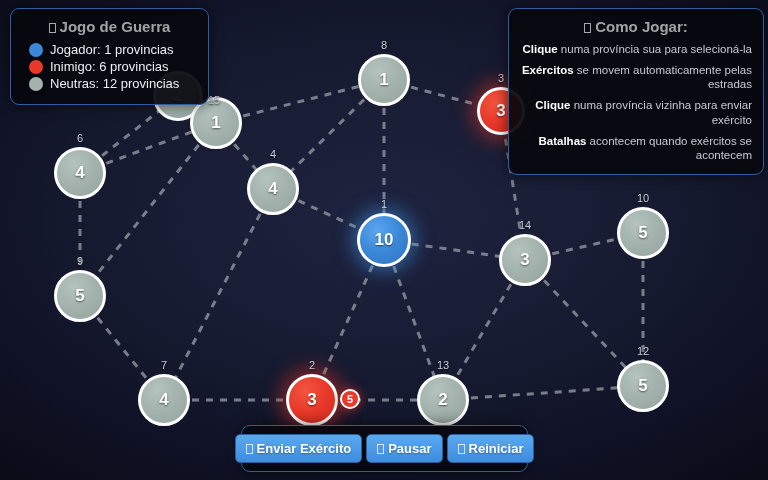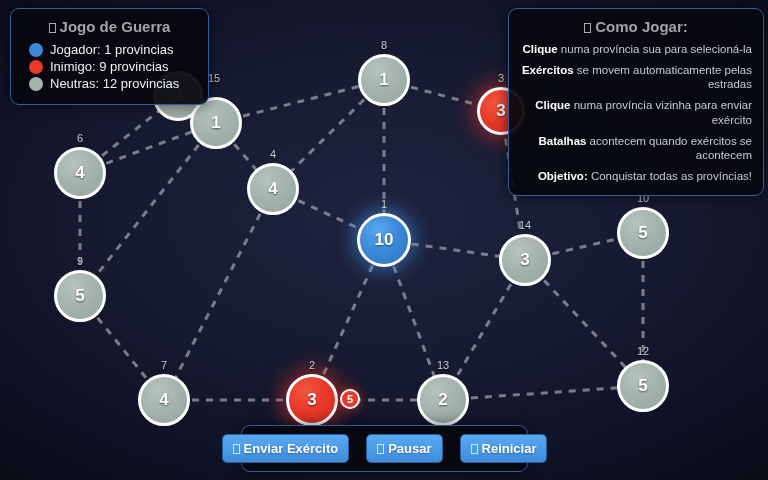--- a/index.html
+++ b/index.html
@@ -155,21 +155,21 @@
   }
 
   
   #controls-panel {
     left: 241px;
     bottom: 8px;
     width: 287px;
     padding: 8px 9px;
     box-sizing: border-box;
     display: flex;
-    gap: 17px;
+    gap: 4px;
     justify-content: center;
     align-items: center;
   }
   .ctrl-btn {
     background: linear-gradient(180deg, #5aa8ef 0%, #4a9ae8 55%, #3e8cdc 100%);
     border: 1px solid #2a5f9c;
     border-radius: 5px;
     color: #ffffff;
     font-size: 13px;
     font-weight: bold;
@@ -220,21 +220,21 @@
       <line x1="80" y1="296" x2="164" y2="400" class="edge-line"></line>
       <line x1="164" y1="400" x2="312" y2="400" class="edge-line"></line>
       <line x1="312" y1="400" x2="443" y2="400" class="edge-line"></line>
       <line x1="443" y1="400" x2="643" y2="386" class="edge-line"></line>
     </svg>
 
   <div id="province-layer">
       <div class="province neutral" style="left: 153px; top: 71px; height: 50px; width: 50px;">2</div>
       <div class="province-id" style="left: 148px; top: 56px; transform: translateX(-50%);">13</div>
       <div class="province neutral" style="left: 190px; top: 97px; height: 52px; width: 52px;">1</div>
-      <div class="province-id" style="left: 214px; top: 72px; transform: translateX(-50%);">15</div>
+      <div class="province-id" style="left: 214px; top: 94px; transform: translateX(-50%);">15</div>
       <div class="province neutral" style="left: 358px; top: 54px; height: 52px; width: 52px;">1</div>
       <div class="province-id" style="left: 384px; top: 39px; transform: translateX(-50%);">8</div>
       <div class="province enemy" style="left: 477px; top: 87px; height: 48px; width: 48px;">3</div>
       <div class="province-id" style="left: 501px; top: 72px; transform: translateX(-50%);">3</div>
       <div class="province neutral" style="left: 54px; top: 147px; height: 52px; width: 52px;">4</div>
       <div class="province-id" style="left: 80px; top: 132px; transform: translateX(-50%);">6</div>
       <div class="province neutral" style="left: 247px; top: 163px; height: 52px; width: 52px;">4</div>
       <div class="province-id" style="left: 273px; top: 148px; transform: translateX(-50%);">4</div>
       <div class="province player" style="left: 357px; top: 213px; height: 54px; width: 54px;">10</div>
       <div class="province-id" style="left: 384px; top: 198px; transform: translateX(-50%);">1</div>
@@ -259,39 +259,38 @@
     <div class="panel-title">
       <span class="tofu"></span><span>Jogo de Guerra</span>
     </div>
     <div id="legend-rows">
         <div class="legend-row">
           <span class="legend-dot player"></span>
           <span class="legend-text">Jogador: 1 provincias</span>
         </div>
         <div class="legend-row">
           <span class="legend-dot enemy"></span>
-          <span class="legend-text">Inimigo: 9 provincias</span>
+          <span class="legend-text">Inimigo: 6 provincias</span>
         </div>
         <div class="legend-row">
           <span class="legend-dot neutral"></span>
           <span class="legend-text">Neutras: 12 provincias</span>
         </div>
       </div>
   </div>
 
   <div class="panel" id="help-panel">
     <div class="panel-title">
       <span class="tofu"></span><span>Como Jogar:</span>
     </div>
     <div id="help-lines">
         <p class="help-line"><b>Clique</b><span> numa província sua para selecioná-la</span></p>
         <p class="help-line"><b>Exércitos</b><span> se movem automaticamente pelas estradas</span></p>
         <p class="help-line"><b>Clique</b><span> numa província vizinha para enviar exército</span></p>
         <p class="help-line"><b>Batalhas</b><span> acontecem quando exércitos se acontecem</span></p>
-        <p class="help-line"><b>Objetivo:</b><span> Conquistar todas as províncias!</span></p>
       </div>
   </div>
 
   <div class="panel" id="controls-panel">
       <button class="ctrl-btn"><span class="tofu tofu-dark"></span><span>Enviar Exército</span></button>
       <button class="ctrl-btn"><span class="tofu tofu-dark"></span><span>Pausar</span></button>
       <button class="ctrl-btn"><span class="tofu tofu-dark"></span><span>Reiniciar</span></button>
     </div>
 
 </div>

